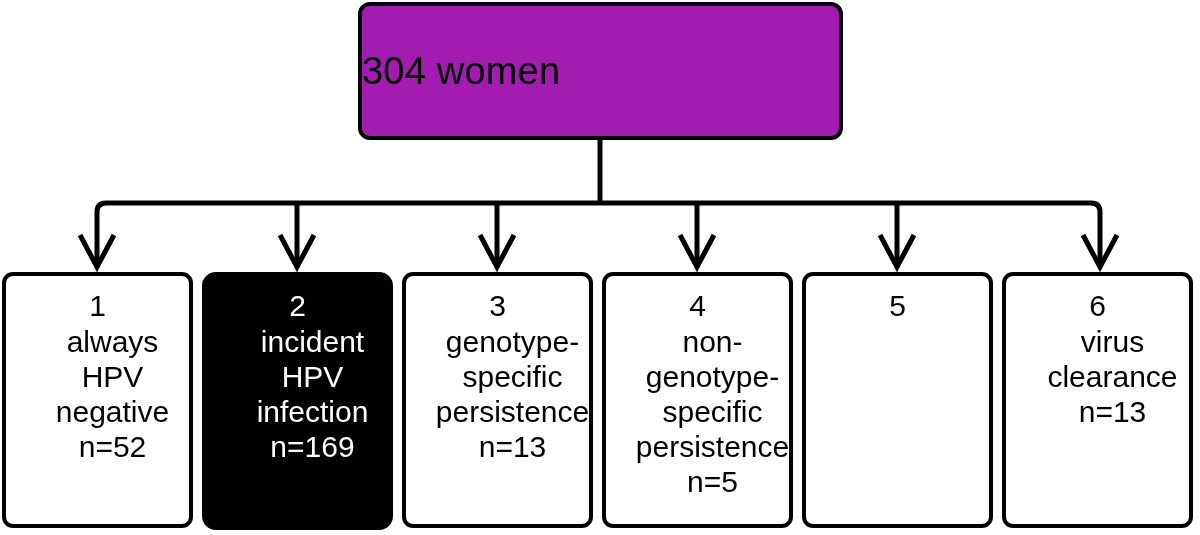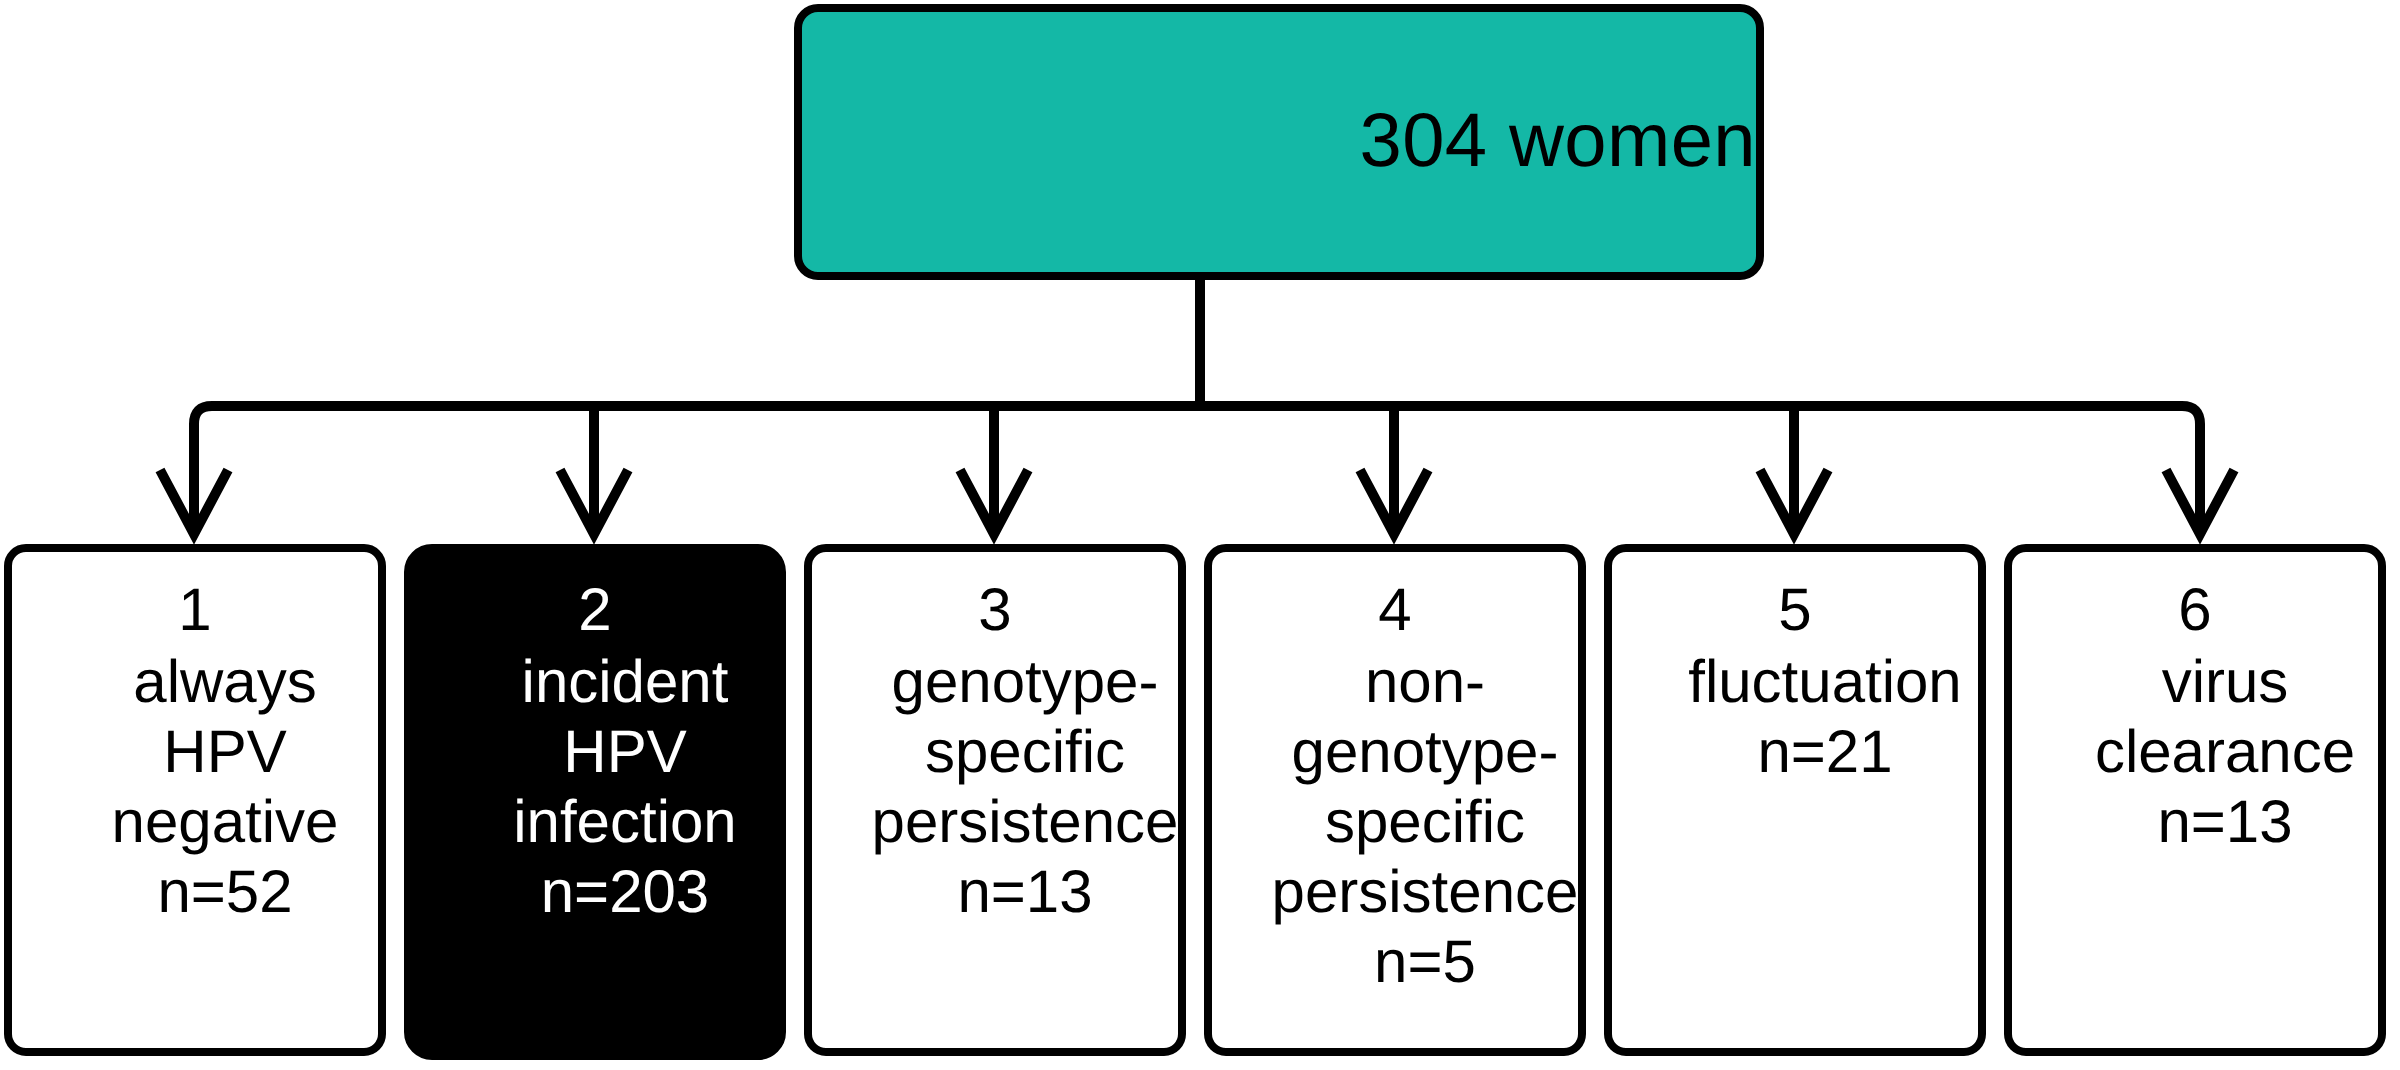--- a/index.html
+++ b/index.html
@@ -27,25 +27,24 @@
   
   .root-box {
     position: absolute;
     left: 358px;
     top: 2px;
     width: 485px;
     height: 138px;
     box-sizing: border-box;
     border: 4px solid #000000;
     border-radius: 12px;
-    background: #14b8a6;
+    background: #a21caf;
     display: flex;
     align-items: center;
-    justify-content: flex-end;
-    margin-left: 39px;
+    justify-content: flex-start;
   }
   .root-label {
     font-size: 38px;
     line-height: 44px;
     color: #000000;
     text-align: center;
     letter-spacing: 0.2px;
   }
 
   
@@ -136,21 +135,21 @@
 HPV
 negative
 n=52</div>
   </div>
 
   <div class="leaf-box filled pos-2">
     <div class="leaf-index">2</div>
     <div class="leaf-lines">incident
 HPV
 infection
-n=203</div>
+n=169</div>
   </div>
 
   <div class="leaf-box pos-3">
     <div class="leaf-index">3</div>
     <div class="leaf-lines">genotype-
 specific
 persistence
 n=13</div>
   </div>
 
@@ -158,22 +157,20 @@
     <div class="leaf-index">4</div>
     <div class="leaf-lines">non-
 genotype-
 specific
 persistence
 n=5</div>
   </div>
 
   <div class="leaf-box pos-5">
     <div class="leaf-index">5</div>
-    <div class="leaf-lines">fluctuation
-n=21</div>
   </div>
 
   <div class="leaf-box pos-6">
     <div class="leaf-index">6</div>
     <div class="leaf-lines">virus
 clearance
 n=13</div>
   </div>
 
 </div>

